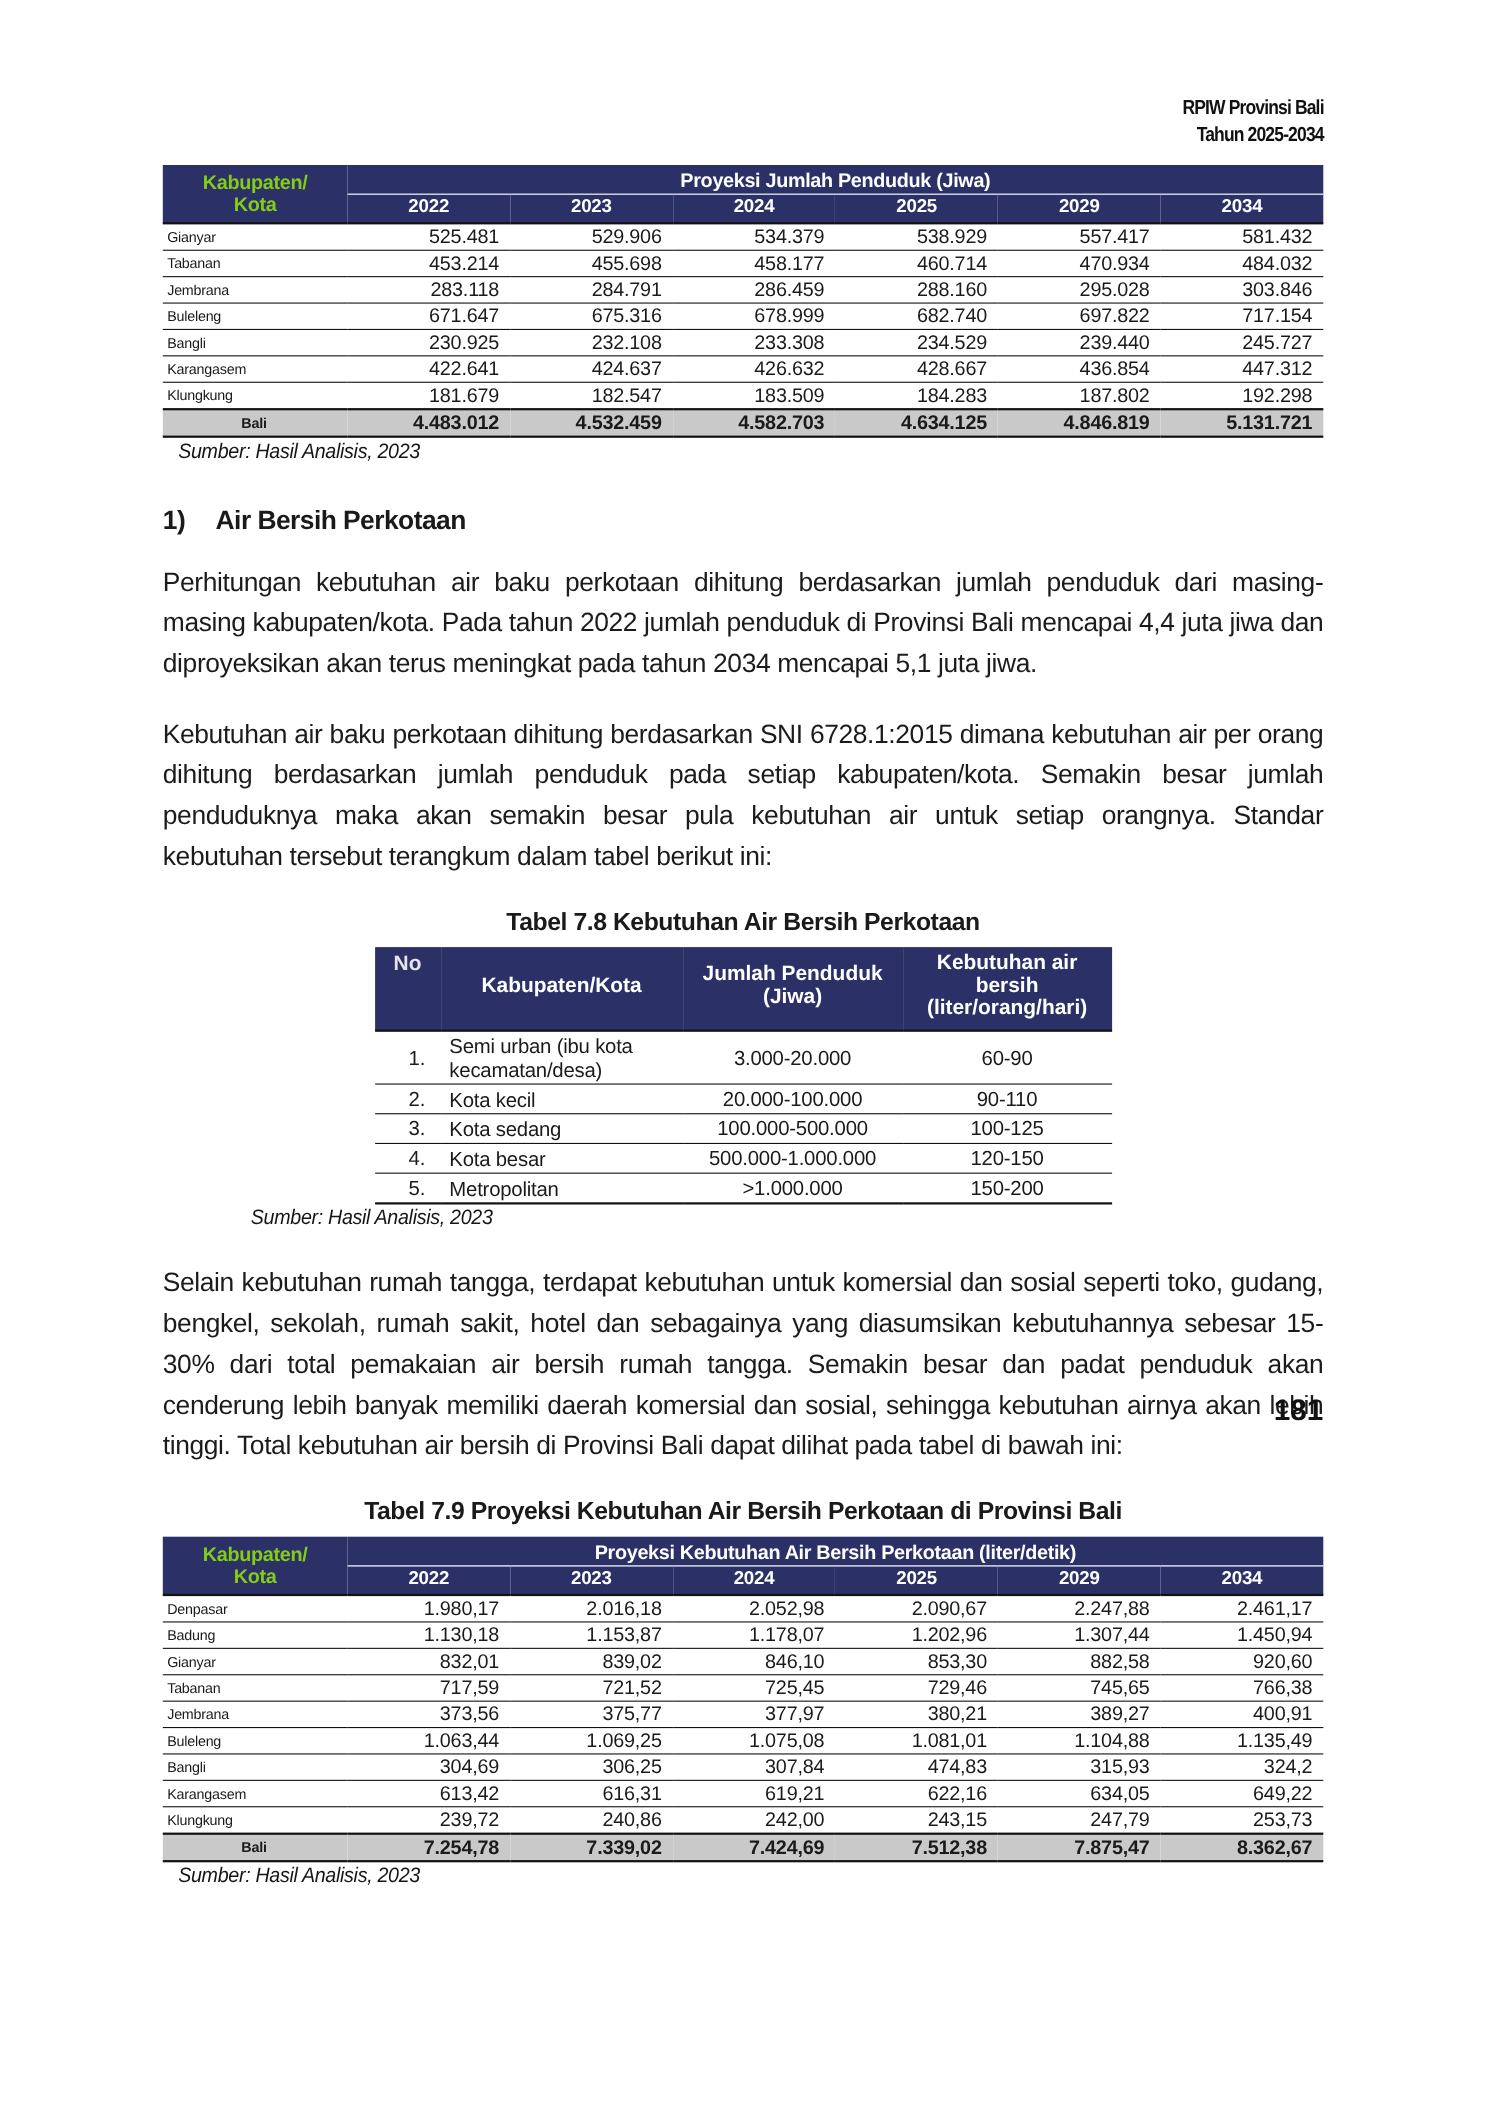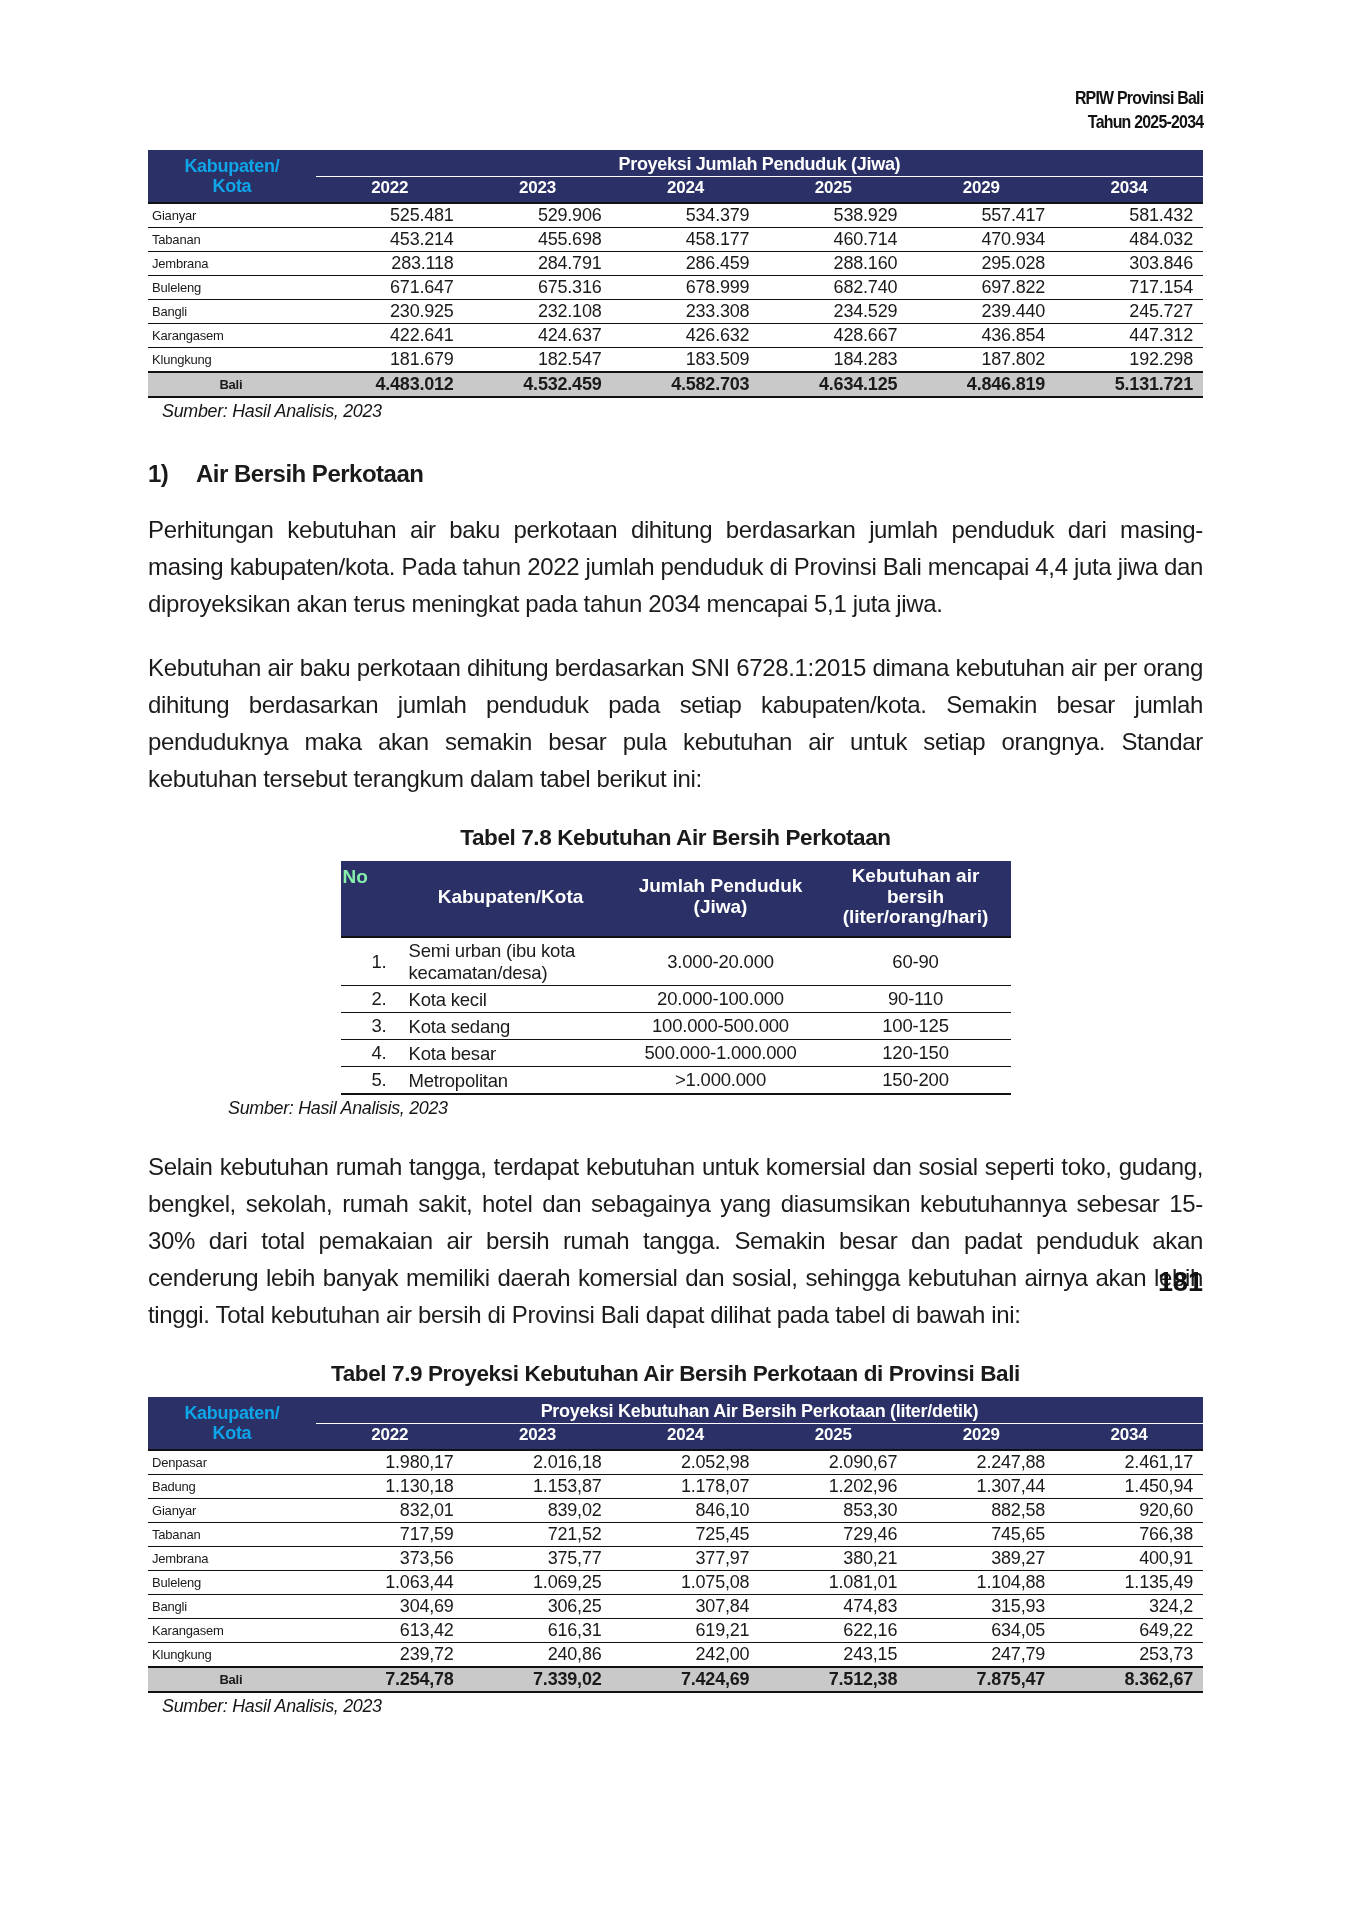--- a/index.html
+++ b/index.html
@@ -46,21 +46,21 @@
     top: 150px;
     width: 1055px;
   }
 
   
   table { border-collapse: collapse; width: 100%; }
 
   
   .proj-table { font-size: 17.5px; }
   .proj-table .hdr-left {
-    background: #2b3167; color: #0ea5e9; font-weight: bold;
+    background: #2b3167; color: #84cc16; font-weight: bold;
     text-align: center; font-size: 18px; line-height: 1.12;
     padding: 4px 4px; width: 168px; letter-spacing: -0.3px;
   }
   .proj-table .hdr-span {
     background: #2b3167; color: #fff; font-weight: bold;
     text-align: center; font-size: 18px; padding: 4px 0 1px 0;
     border-bottom: 1.5px solid #ffffff; letter-spacing: -0.3px;
   }
   .proj-table .hdr-year {
     background: #2b3167; color: #fff; font-weight: bold;
@@ -123,22 +123,22 @@
     font-size: 22.5px;
     letter-spacing: -0.4px;
     margin: 24px 0 10px 0;
     font-family: "Liberation Sans Narrow", "Liberation Sans", sans-serif;
   }
 
   
   .t78-wrap { width: 670px; margin: 0 auto; }
   .t78 { font-size: 18px; }
   .t78 th.h-no {
-    background: #2b3167; color: #86efac; font-weight: bold;
-    font-size: 19px; text-align: left; width: 60px;
+    background: #2b3167; color: #e5e5e5; font-weight: bold;
+    font-size: 19px; text-align: center; width: 60px;
     vertical-align: top; padding: 5px 2px 4px 2px;
   }
   .t78 th.h-kab {
     background: #2b3167; color: #fff; font-weight: bold;
     font-size: 19px; text-align: center; width: 220px;
     vertical-align: middle; padding: 5px 4px 8px 4px;
   }
   .t78 th.h-jml {
     background: #2b3167; color: #fff; font-weight: bold;
     font-size: 19px; text-align: center; width: 200px;

